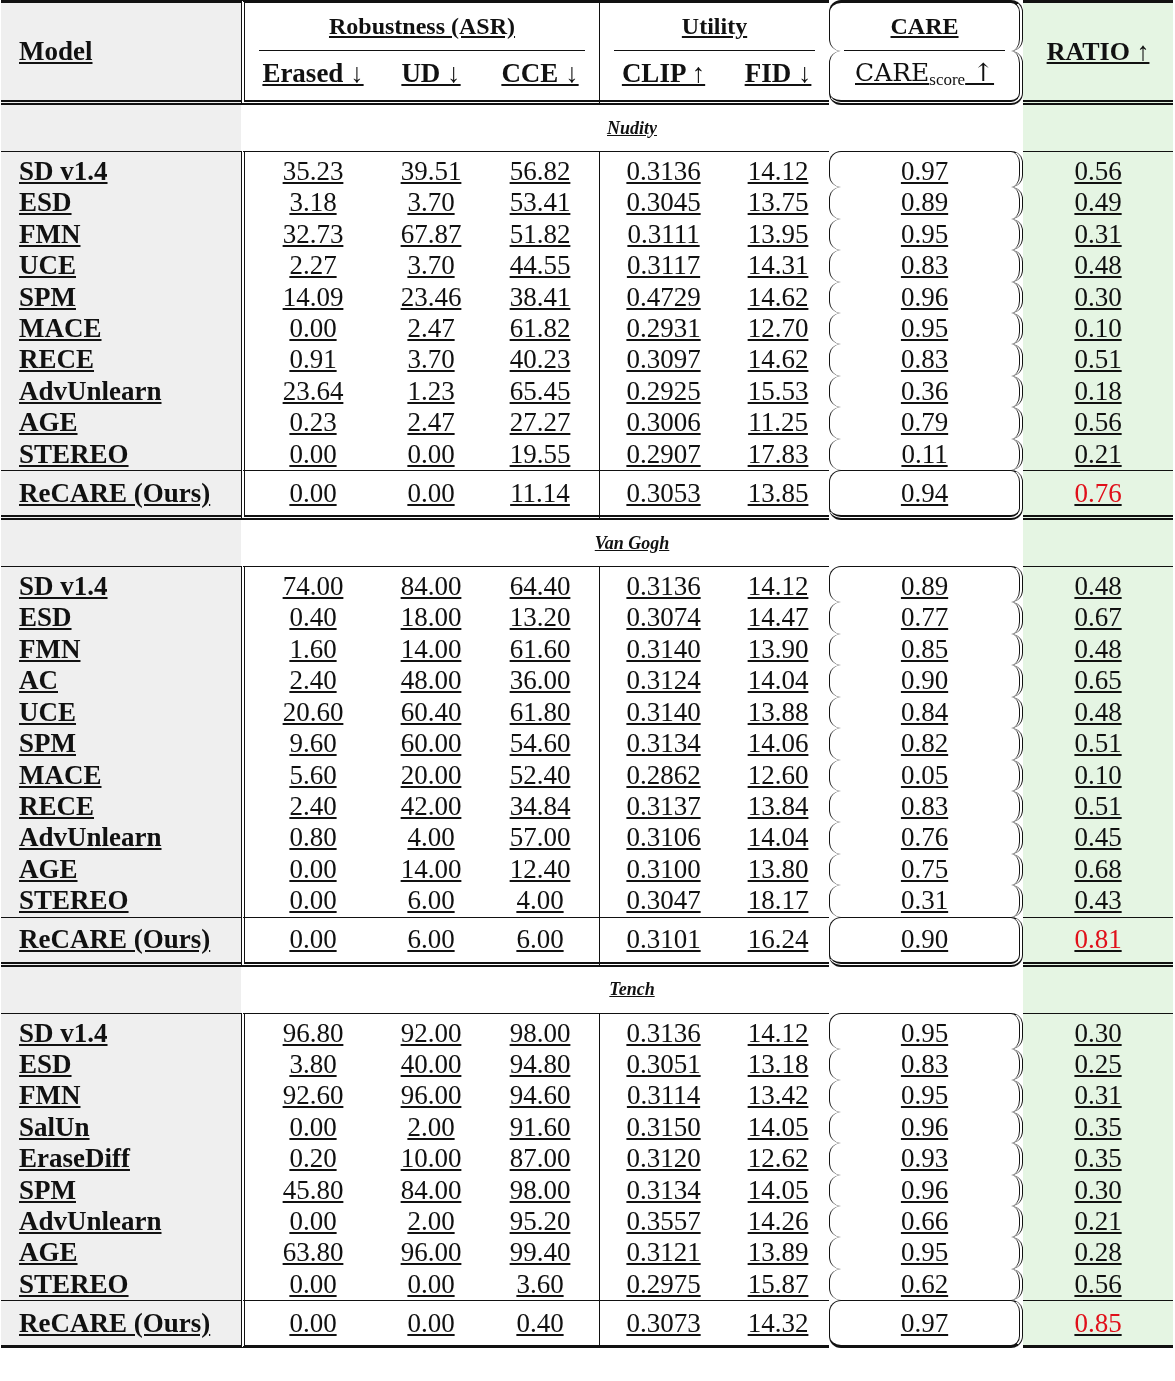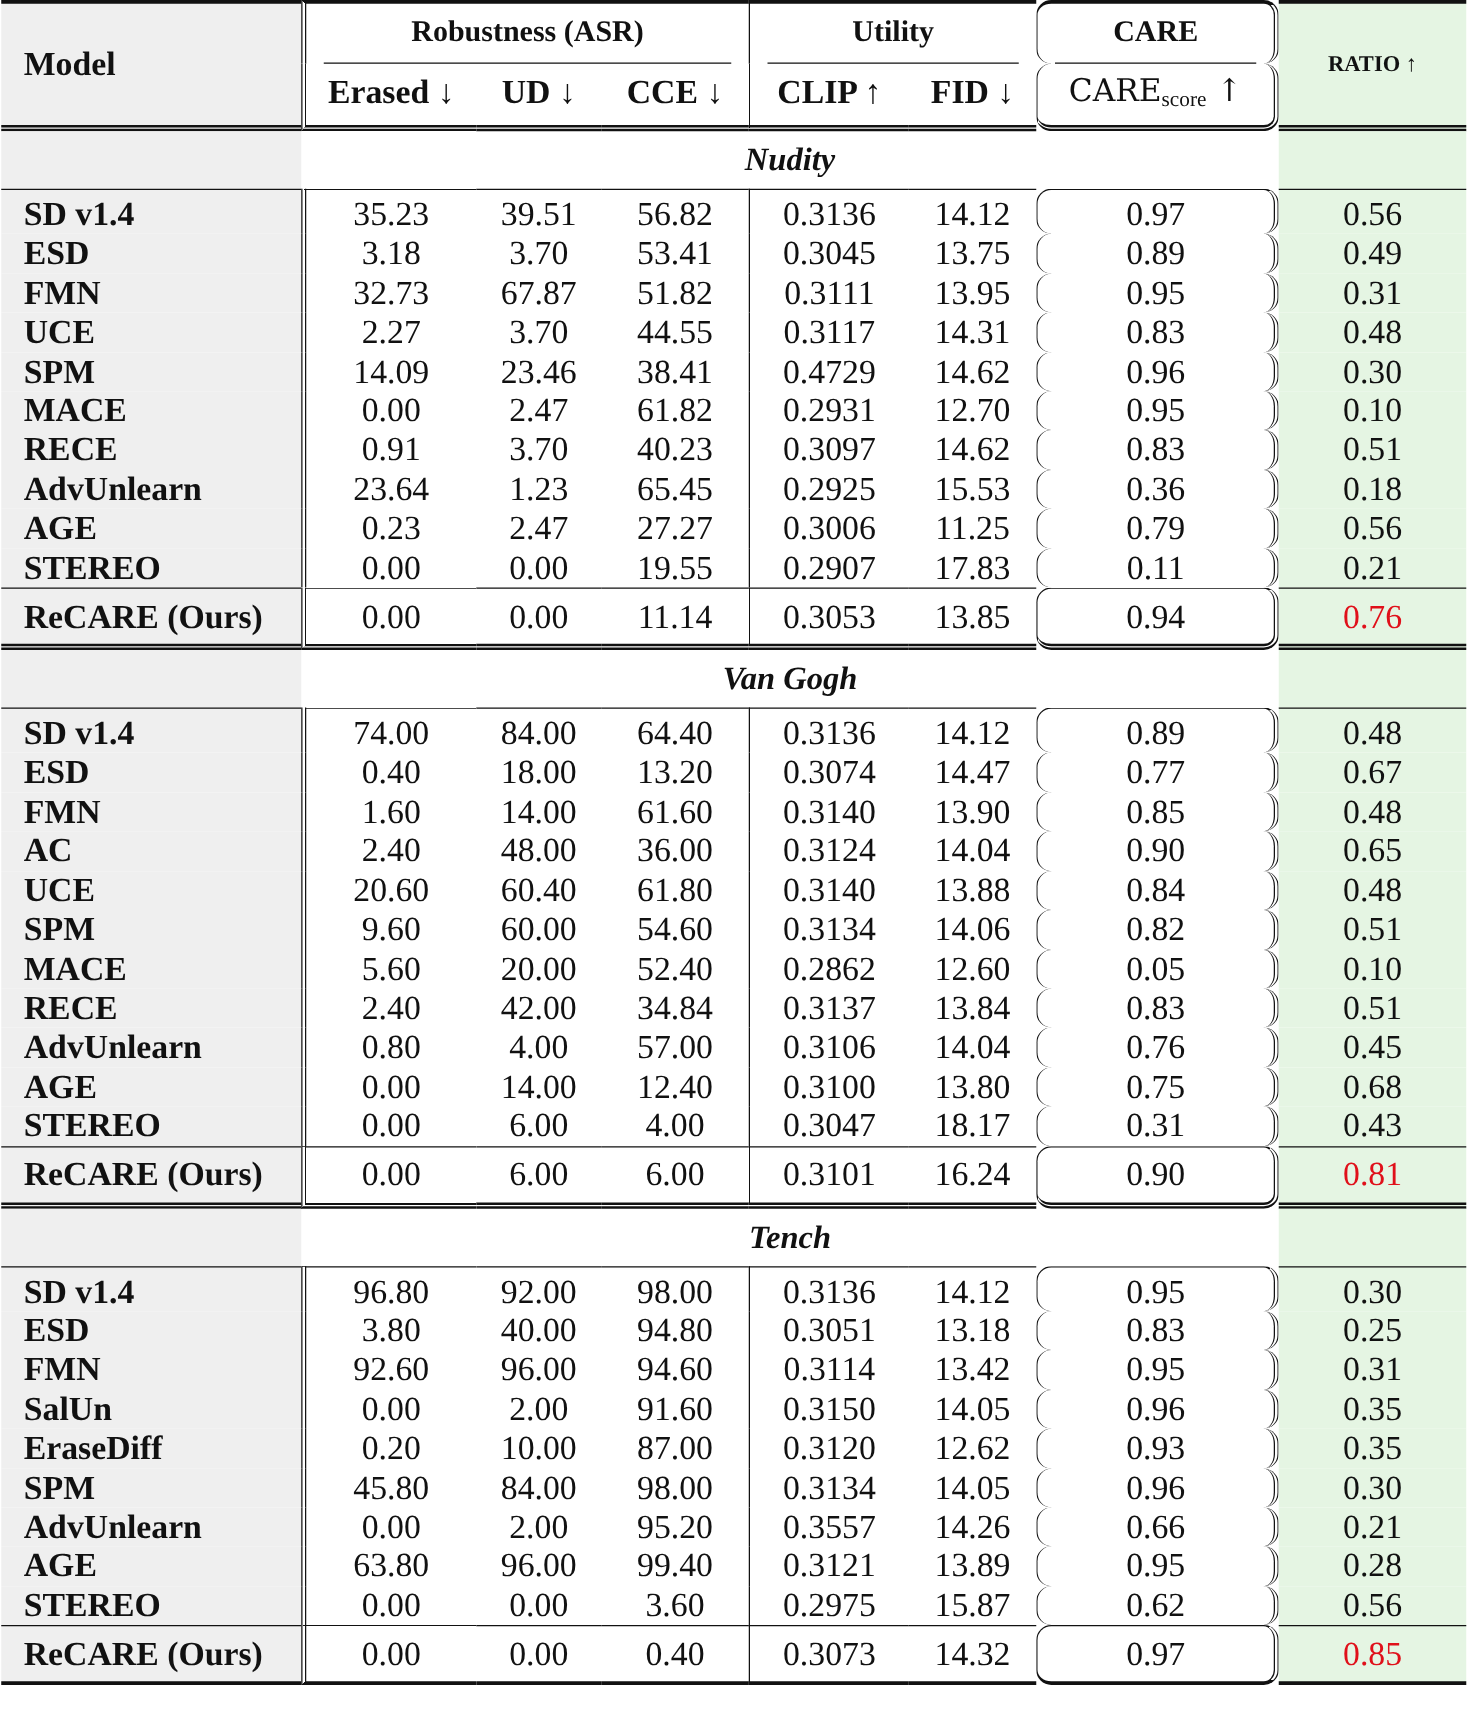--- a/index.html
+++ b/index.html
@@ -1,32 +1,32 @@
 <!DOCTYPE html>
 <html><head>
 <meta charset="utf-8">
 <style>
   html, body { margin: 0; padding: 0; background: #ffffff; }
   body { width: 1175px; height: 1381px; overflow: hidden; font-family: "Liberation Serif", "DejaVu Serif", serif; color: #111; }
-  .wrap { position: relative; width: 1116px; margin-left: 1px; }
+  .wrap { position: relative; width: 1116px; margin-left: 1px; text-decoration: underline; }
   table { border-collapse: separate; border-spacing: 0; width: 1172px; table-layout: fixed; font-size: 27px; }
   td, th { padding: 0; margin: 0; text-align: center; vertical-align: middle; white-space: nowrap; }
   .model { background: #efefef; text-align: left; padding-left: 18px; font-weight: bold; }
   .ratio { background: #e5f5e3; }
   .bl2 { border-left: 4px double #111; }
   .bl1 { border-left: 1px solid #111; }
   .br2 { border-right: 4px double #111; border-radius: 12px; }
   .hdr th { font-weight: bold; }
   .top { border-top: 3px solid #111; }
   .dbl-bot { border-bottom: 5px double #111; }
   .grp { font-size: 24px; padding-top: 10px; }
   .grp-line { display: block; border-bottom: 1px solid #111; margin: 10px 14px 0 14px; }
   .sub { font-size: 27px; padding: 6px 0 10px 0; }
   .sec td { height: 46px; }
-  .sec .sec-title { font-weight: bold; font-style: italic; font-size: 26px; }
+  .sec .sec-title { font-weight: bold; font-style: italic; font-size: 18px; }
   .data td { height: 31.4px; line-height: 31.4px; }
   .first td { padding-top: 4px; }
   .ours td { height: 44px; border-top: 1.5px solid #111; }
   .ours-end td { border-bottom: 5px double #111; }
   .last-end td { border-bottom: 3px solid #111; }
   .red { color: #e0101a; }
   sub.s { font-size: 17px; vertical-align: -4px; font-weight: normal; }
   .care-sub { font-family: "DejaVu Serif", serif; font-weight: normal; font-size: 25px; }
 </style>
 </head>
@@ -52,21 +52,21 @@
         <span class="grp-line"></span>
       </th>
       <th colspan="2" class="grp top bl1">
         <span>Utility</span>
         <span class="grp-line"></span>
       </th>
       <th class="grp top bl1 br2">
         <span>CARE</span>
         <span class="grp-line"></span>
       </th>
-      <th rowspan="2" class="ratio top dbl-bot" style="font-size:18px;">RATIO ↑</th>
+      <th rowspan="2" class="ratio top dbl-bot" style="font-size:26px;">RATIO ↑</th>
     </tr>
     <tr class="hdr">
       <th class="sub bl2 dbl-bot">Erased ↓</th>
       <th class="sub dbl-bot">UD ↓</th>
       <th class="sub dbl-bot">CCE ↓</th>
       <th class="sub bl1 dbl-bot">CLIP ↑</th>
       <th class="sub dbl-bot">FID ↓</th>
       <th class="sub bl1 br2 dbl-bot">
         <span class="care-sub">CARE</span><sub class="s">score</sub><span class="care-sub"> ↑</span>
       </th>

